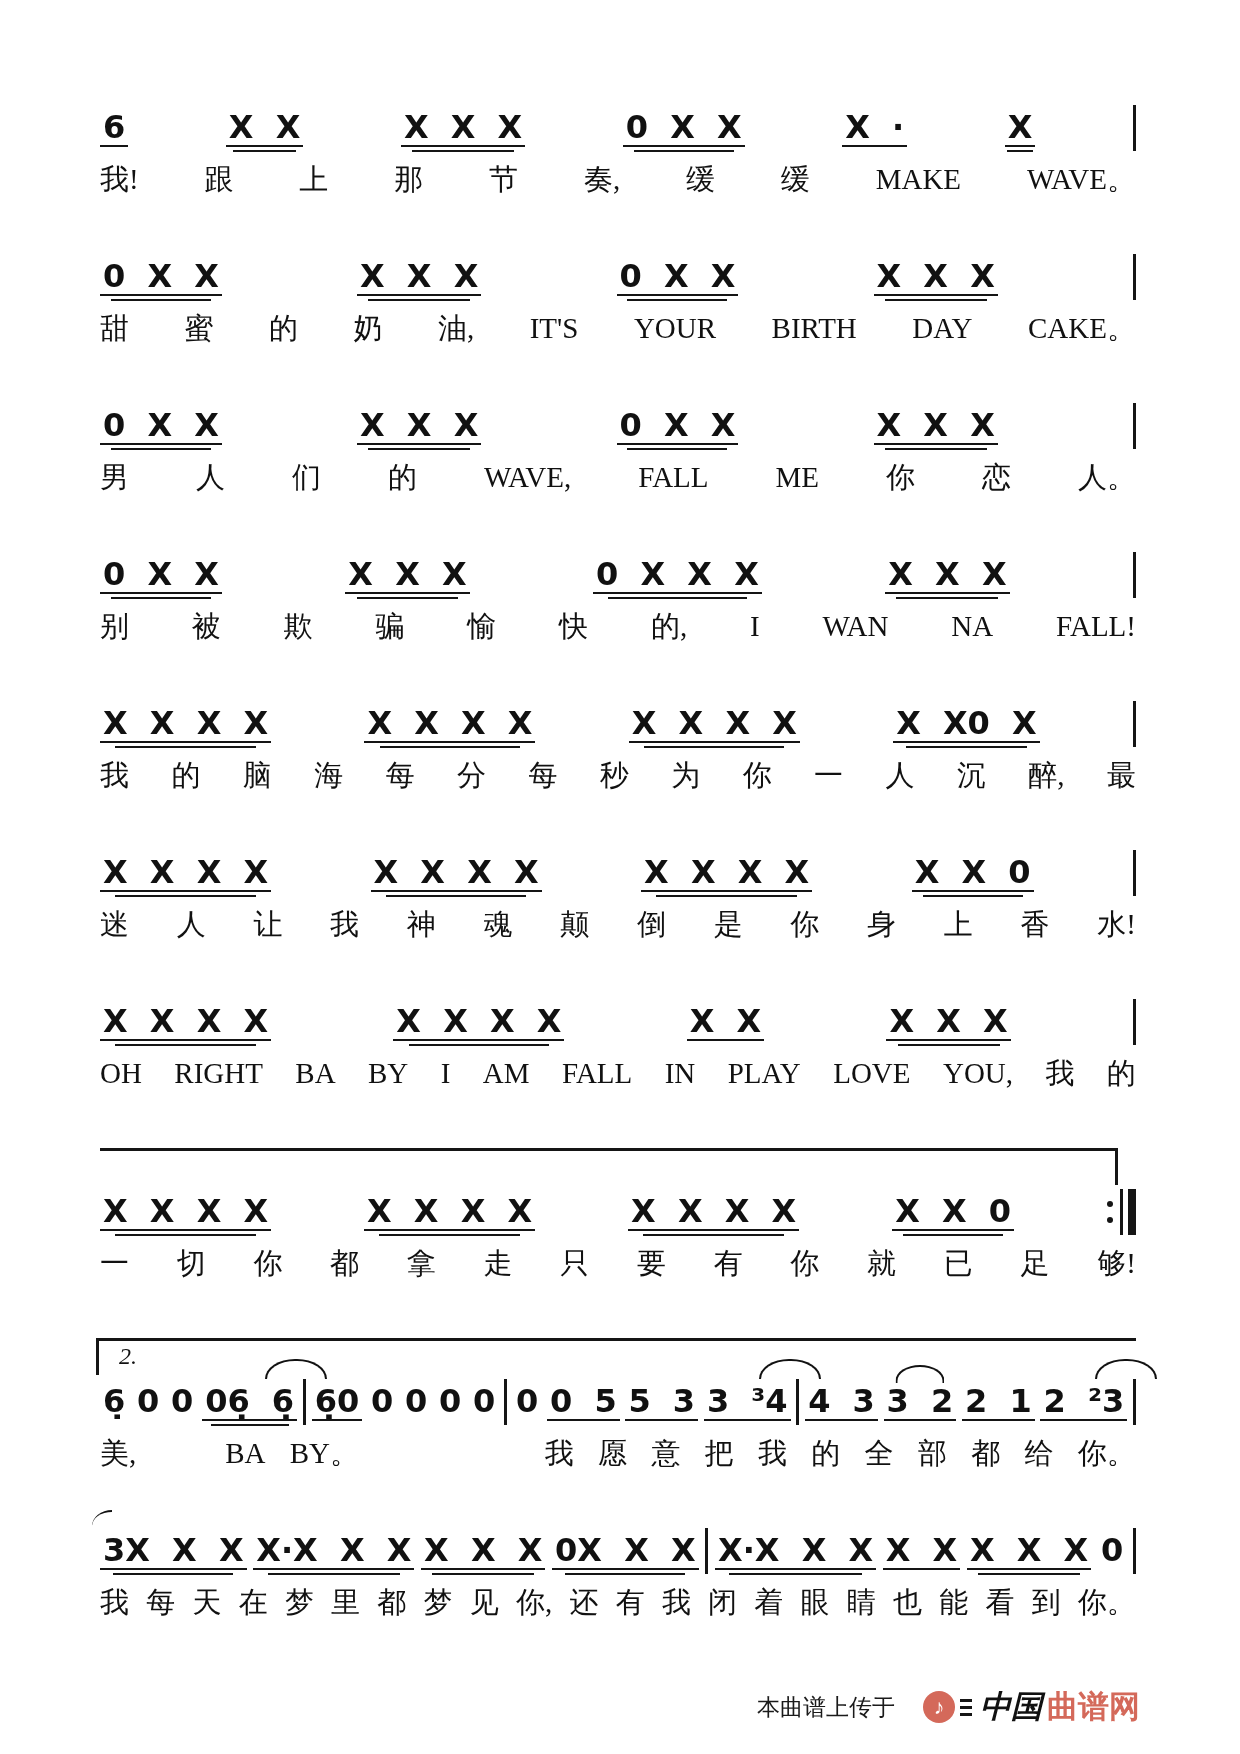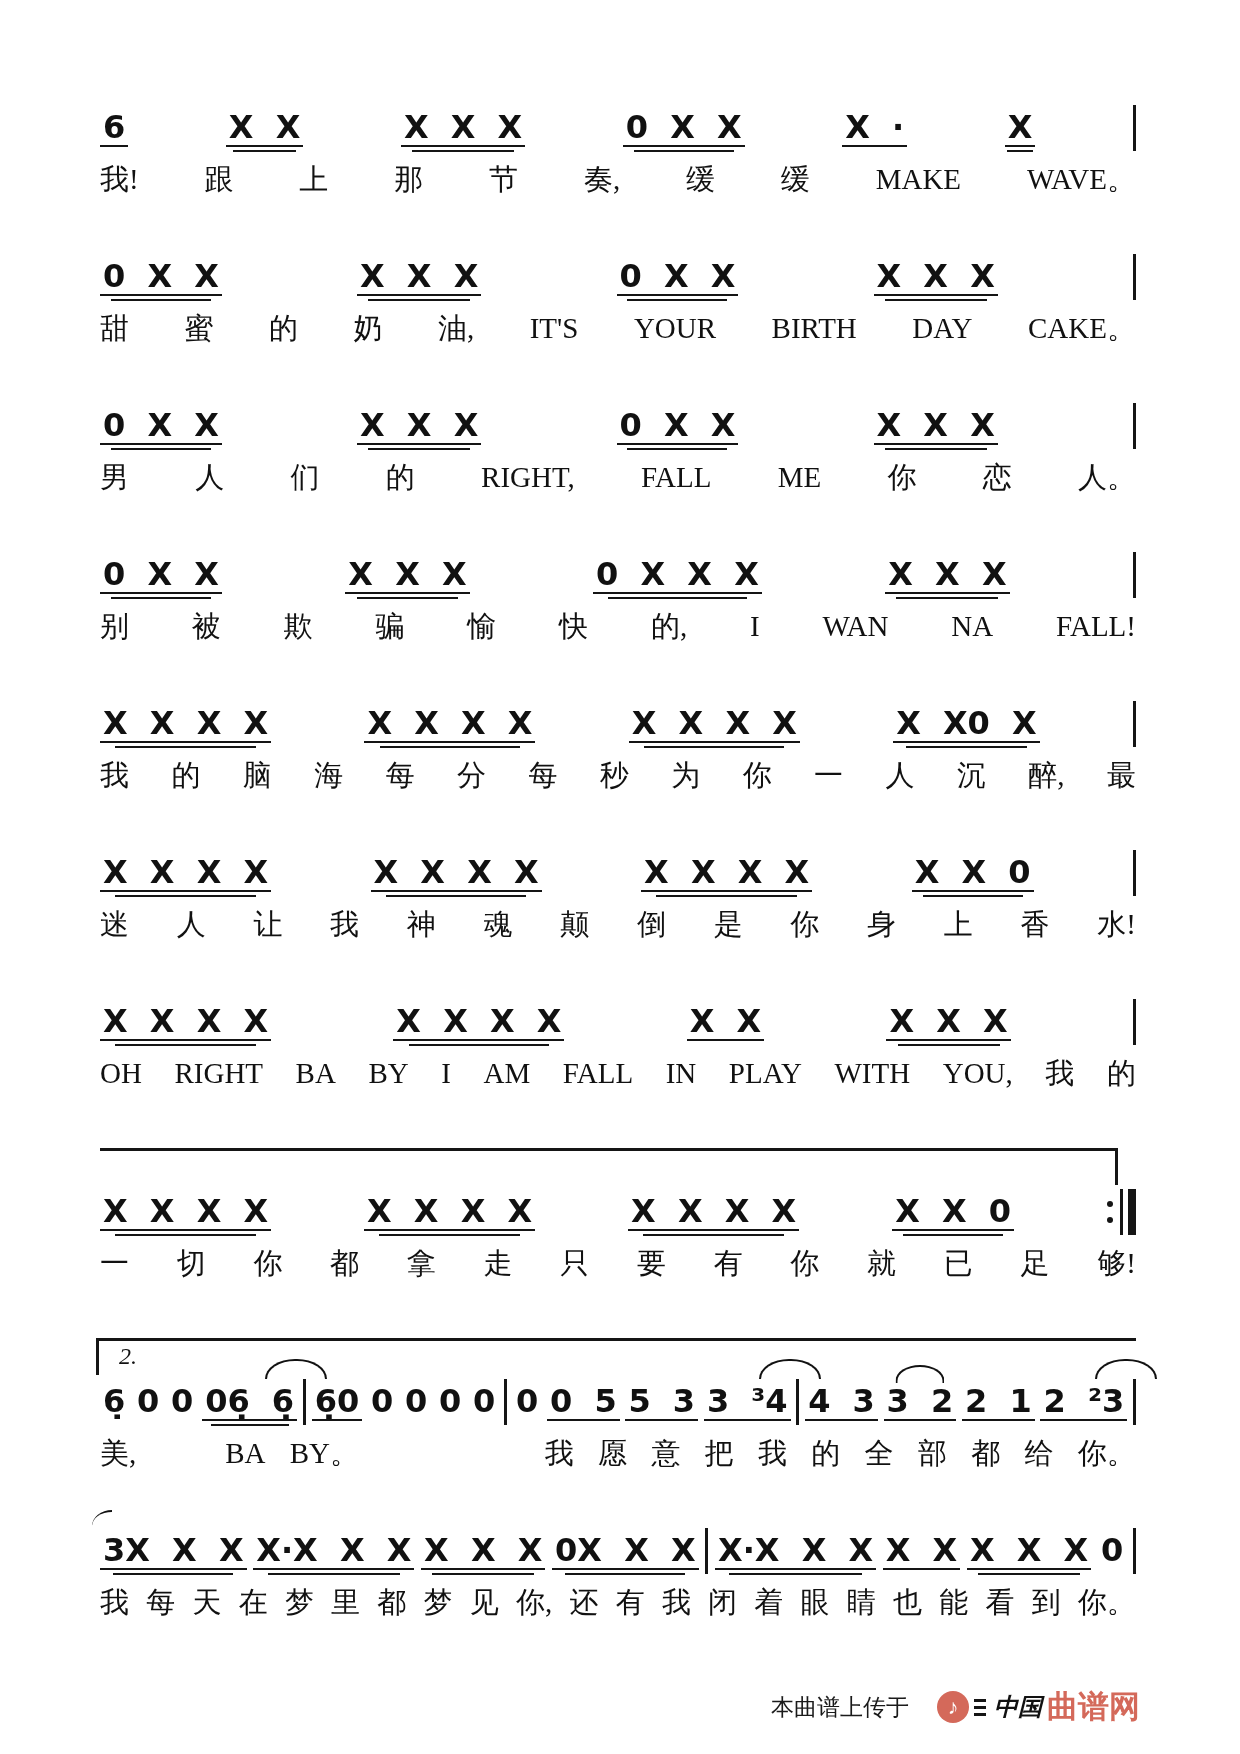--- a/index.html
+++ b/index.html
@@ -64,21 +64,21 @@
   }
   .credit{font-family:"Liberation Sans","DejaVu Sans",sans-serif;font-size:23px;color:#1a1a1a;}
   .logo{display:flex;align-items:center;gap:5px;}
   .logo-icon{
     width:32px;height:32px;border-radius:50%;
     display:flex;align-items:center;justify-content:center;
     color:#fff;font-size:21px;font-weight:700;flex:0 0 auto;
   }
   .logo-lines{display:flex;flex-direction:column;gap:4px;margin-right:3px;}
   .logo-lines i{display:block;width:12px;height:3px;background:#151515;}
-  .brand-cn{font-size:24px;font-weight:700;font-style:italic;color:#111;}
+  .brand-cn{font-size:31px;font-weight:700;font-style:italic;color:#111;}
   .brand-site{font-size:31px;font-weight:700;}
 </style>
 </head>
 <body>
 
 <div class="page">
   <div id="systems">
       <div class="system">
         <div class="notes-row">
           <span class="ng u1">6</span>
@@ -129,21 +129,21 @@
           <span class="ng u2">X X X</span>
           <span class="ng u2">0 X X</span>
           <span class="ng u2">X X X</span>
           <span class="bl"></span>
         </div>
         <div class="lyrics-row">
           <span class="syl">男</span>
           <span class="syl">人</span>
           <span class="syl">们</span>
           <span class="syl">的</span>
-          <span class="syl">RIGHT,</span>
+          <span class="syl">WAVE,</span>
           <span class="syl">FALL</span>
           <span class="syl">ME</span>
           <span class="syl">你</span>
           <span class="syl">恋</span>
           <span class="syl">人。</span>
         </div>
       </div>
       <div class="system">
         <div class="notes-row">
           <span class="ng u2">0 X X</span>
@@ -228,21 +228,21 @@
         <div class="lyrics-row">
           <span class="syl">OH</span>
           <span class="syl">RIGHT</span>
           <span class="syl">BA</span>
           <span class="syl">BY</span>
           <span class="syl">I</span>
           <span class="syl">AM</span>
           <span class="syl">FALL</span>
           <span class="syl">IN</span>
           <span class="syl">PLAY</span>
-          <span class="syl">WITH</span>
+          <span class="syl">LOVE</span>
           <span class="syl">YOU,</span>
           <span class="syl">我</span>
           <span class="syl">的</span>
         </div>
       </div>
       <div class="system">
         <div class="volta volta-end"></div>
         <div class="notes-row">
           <span class="ng u2">X X X X</span>
           <span class="ng u2">X X X X</span>

